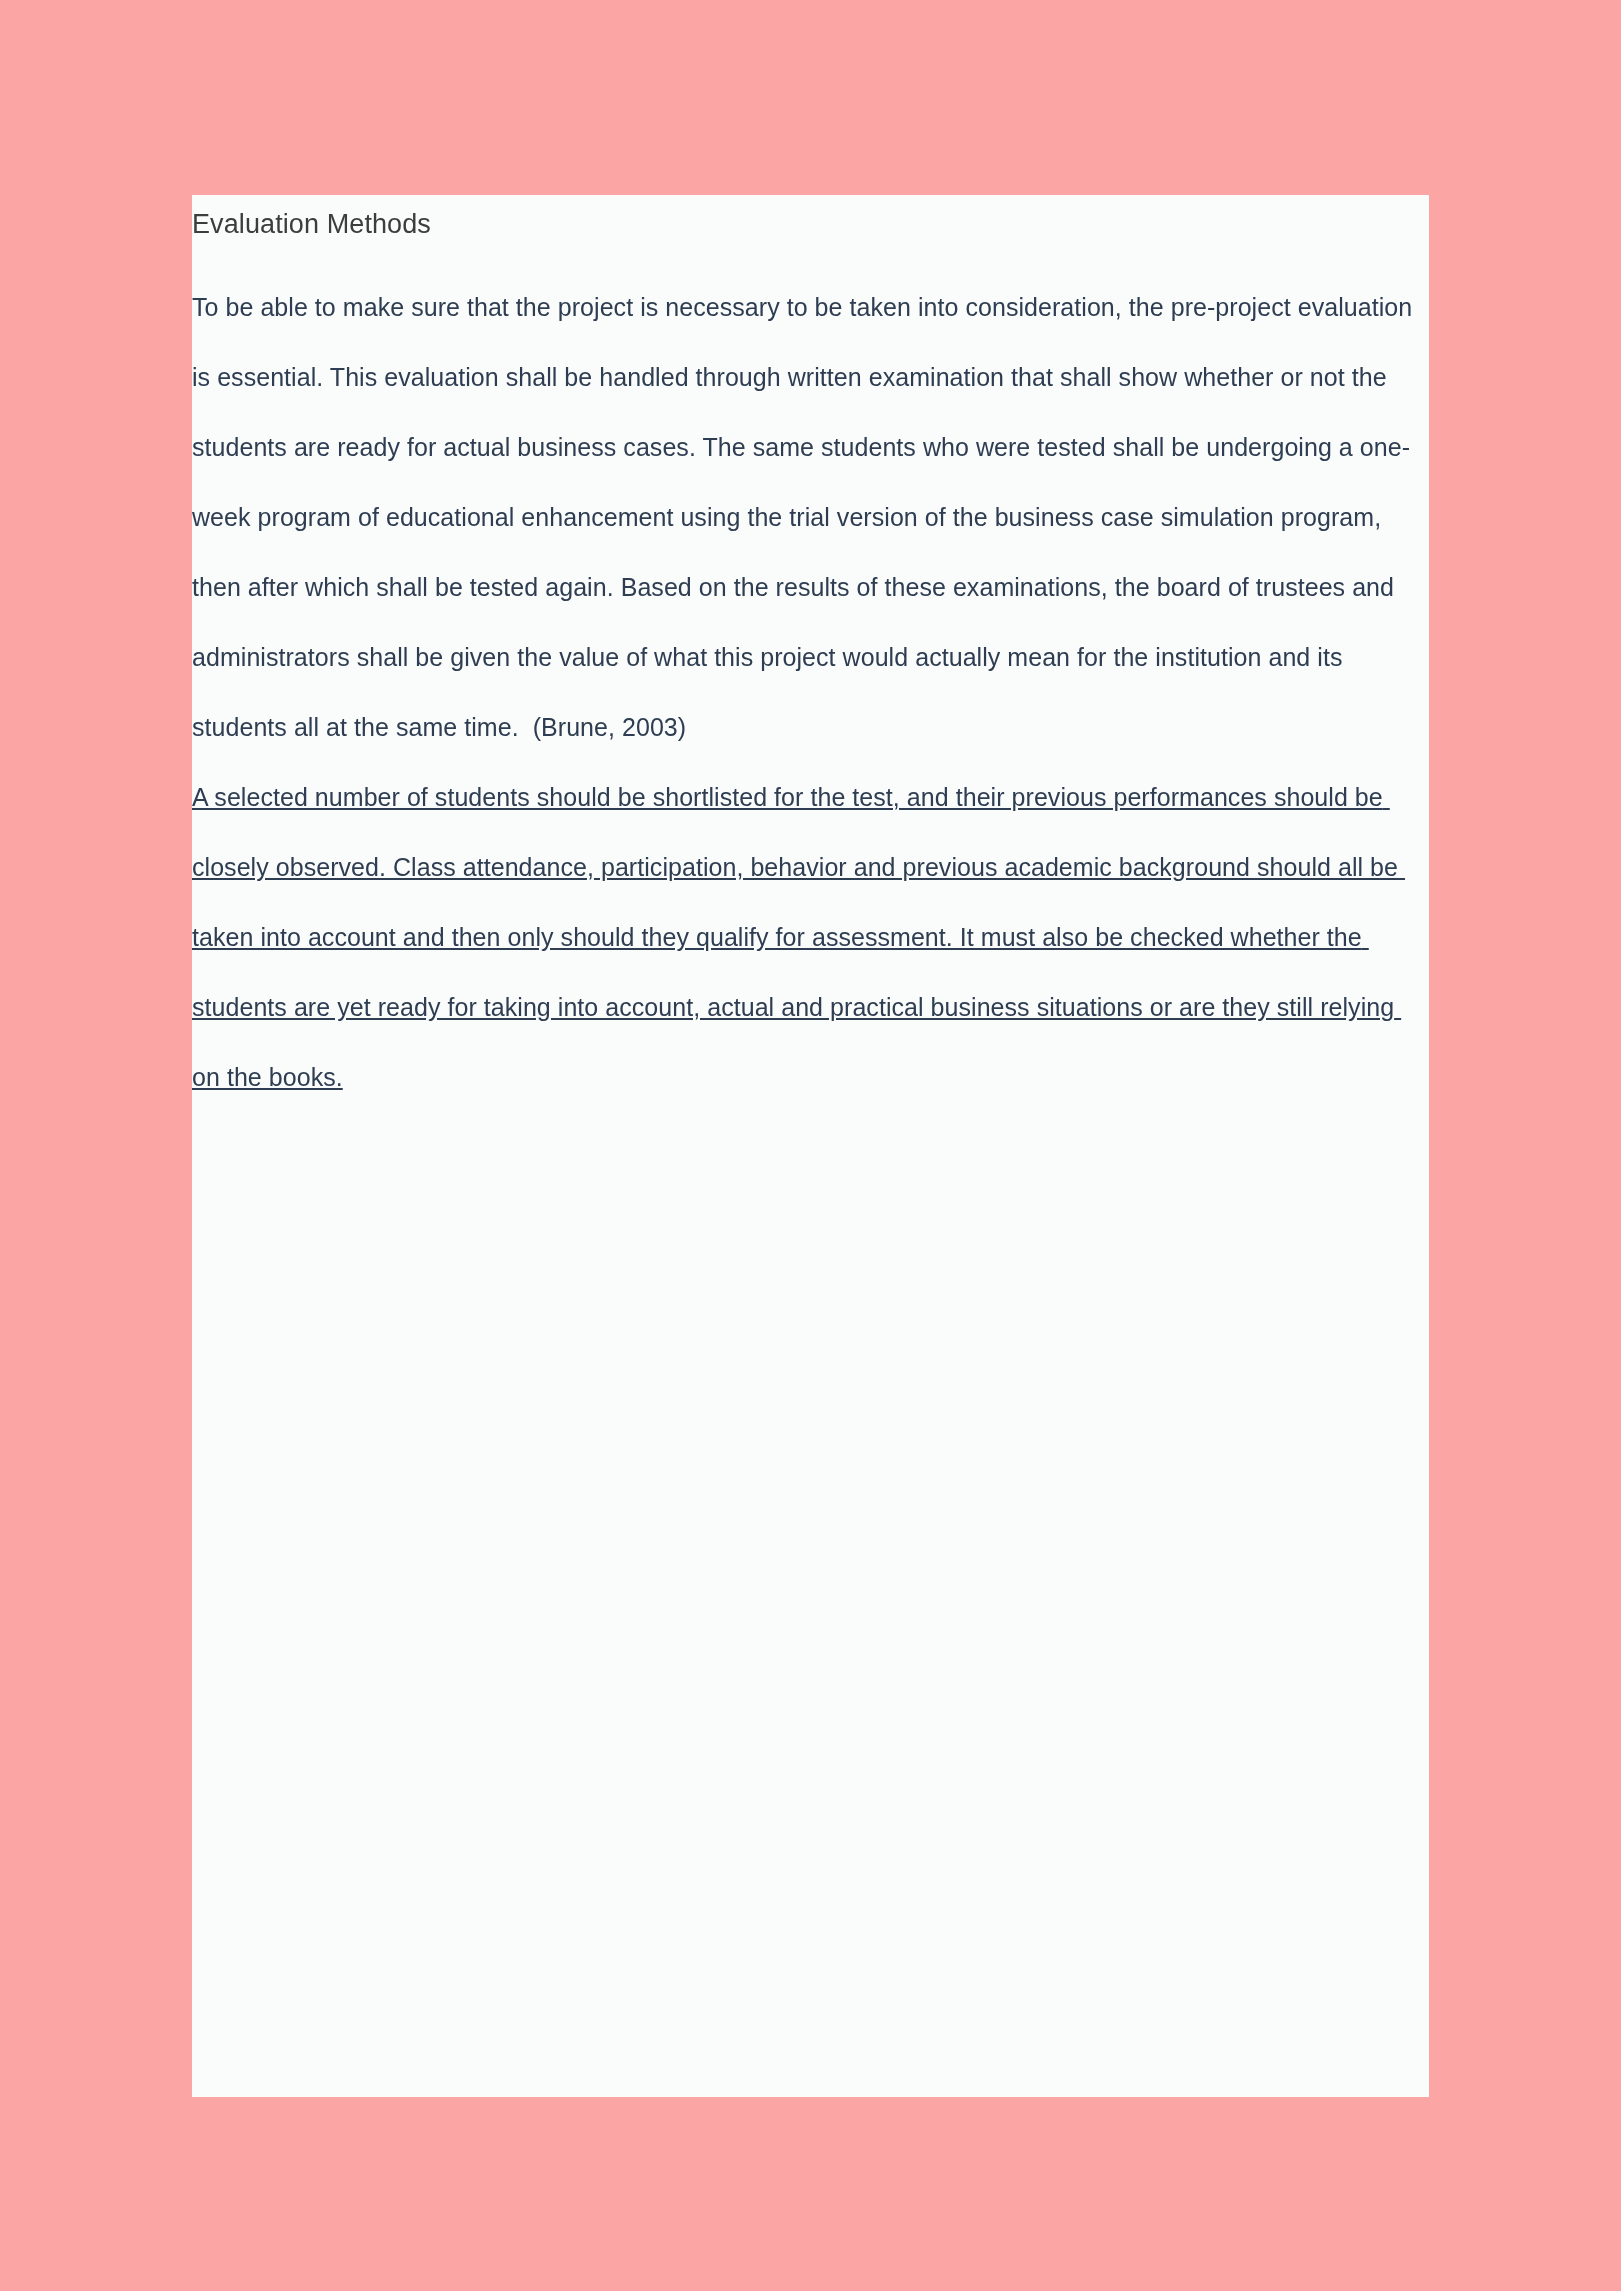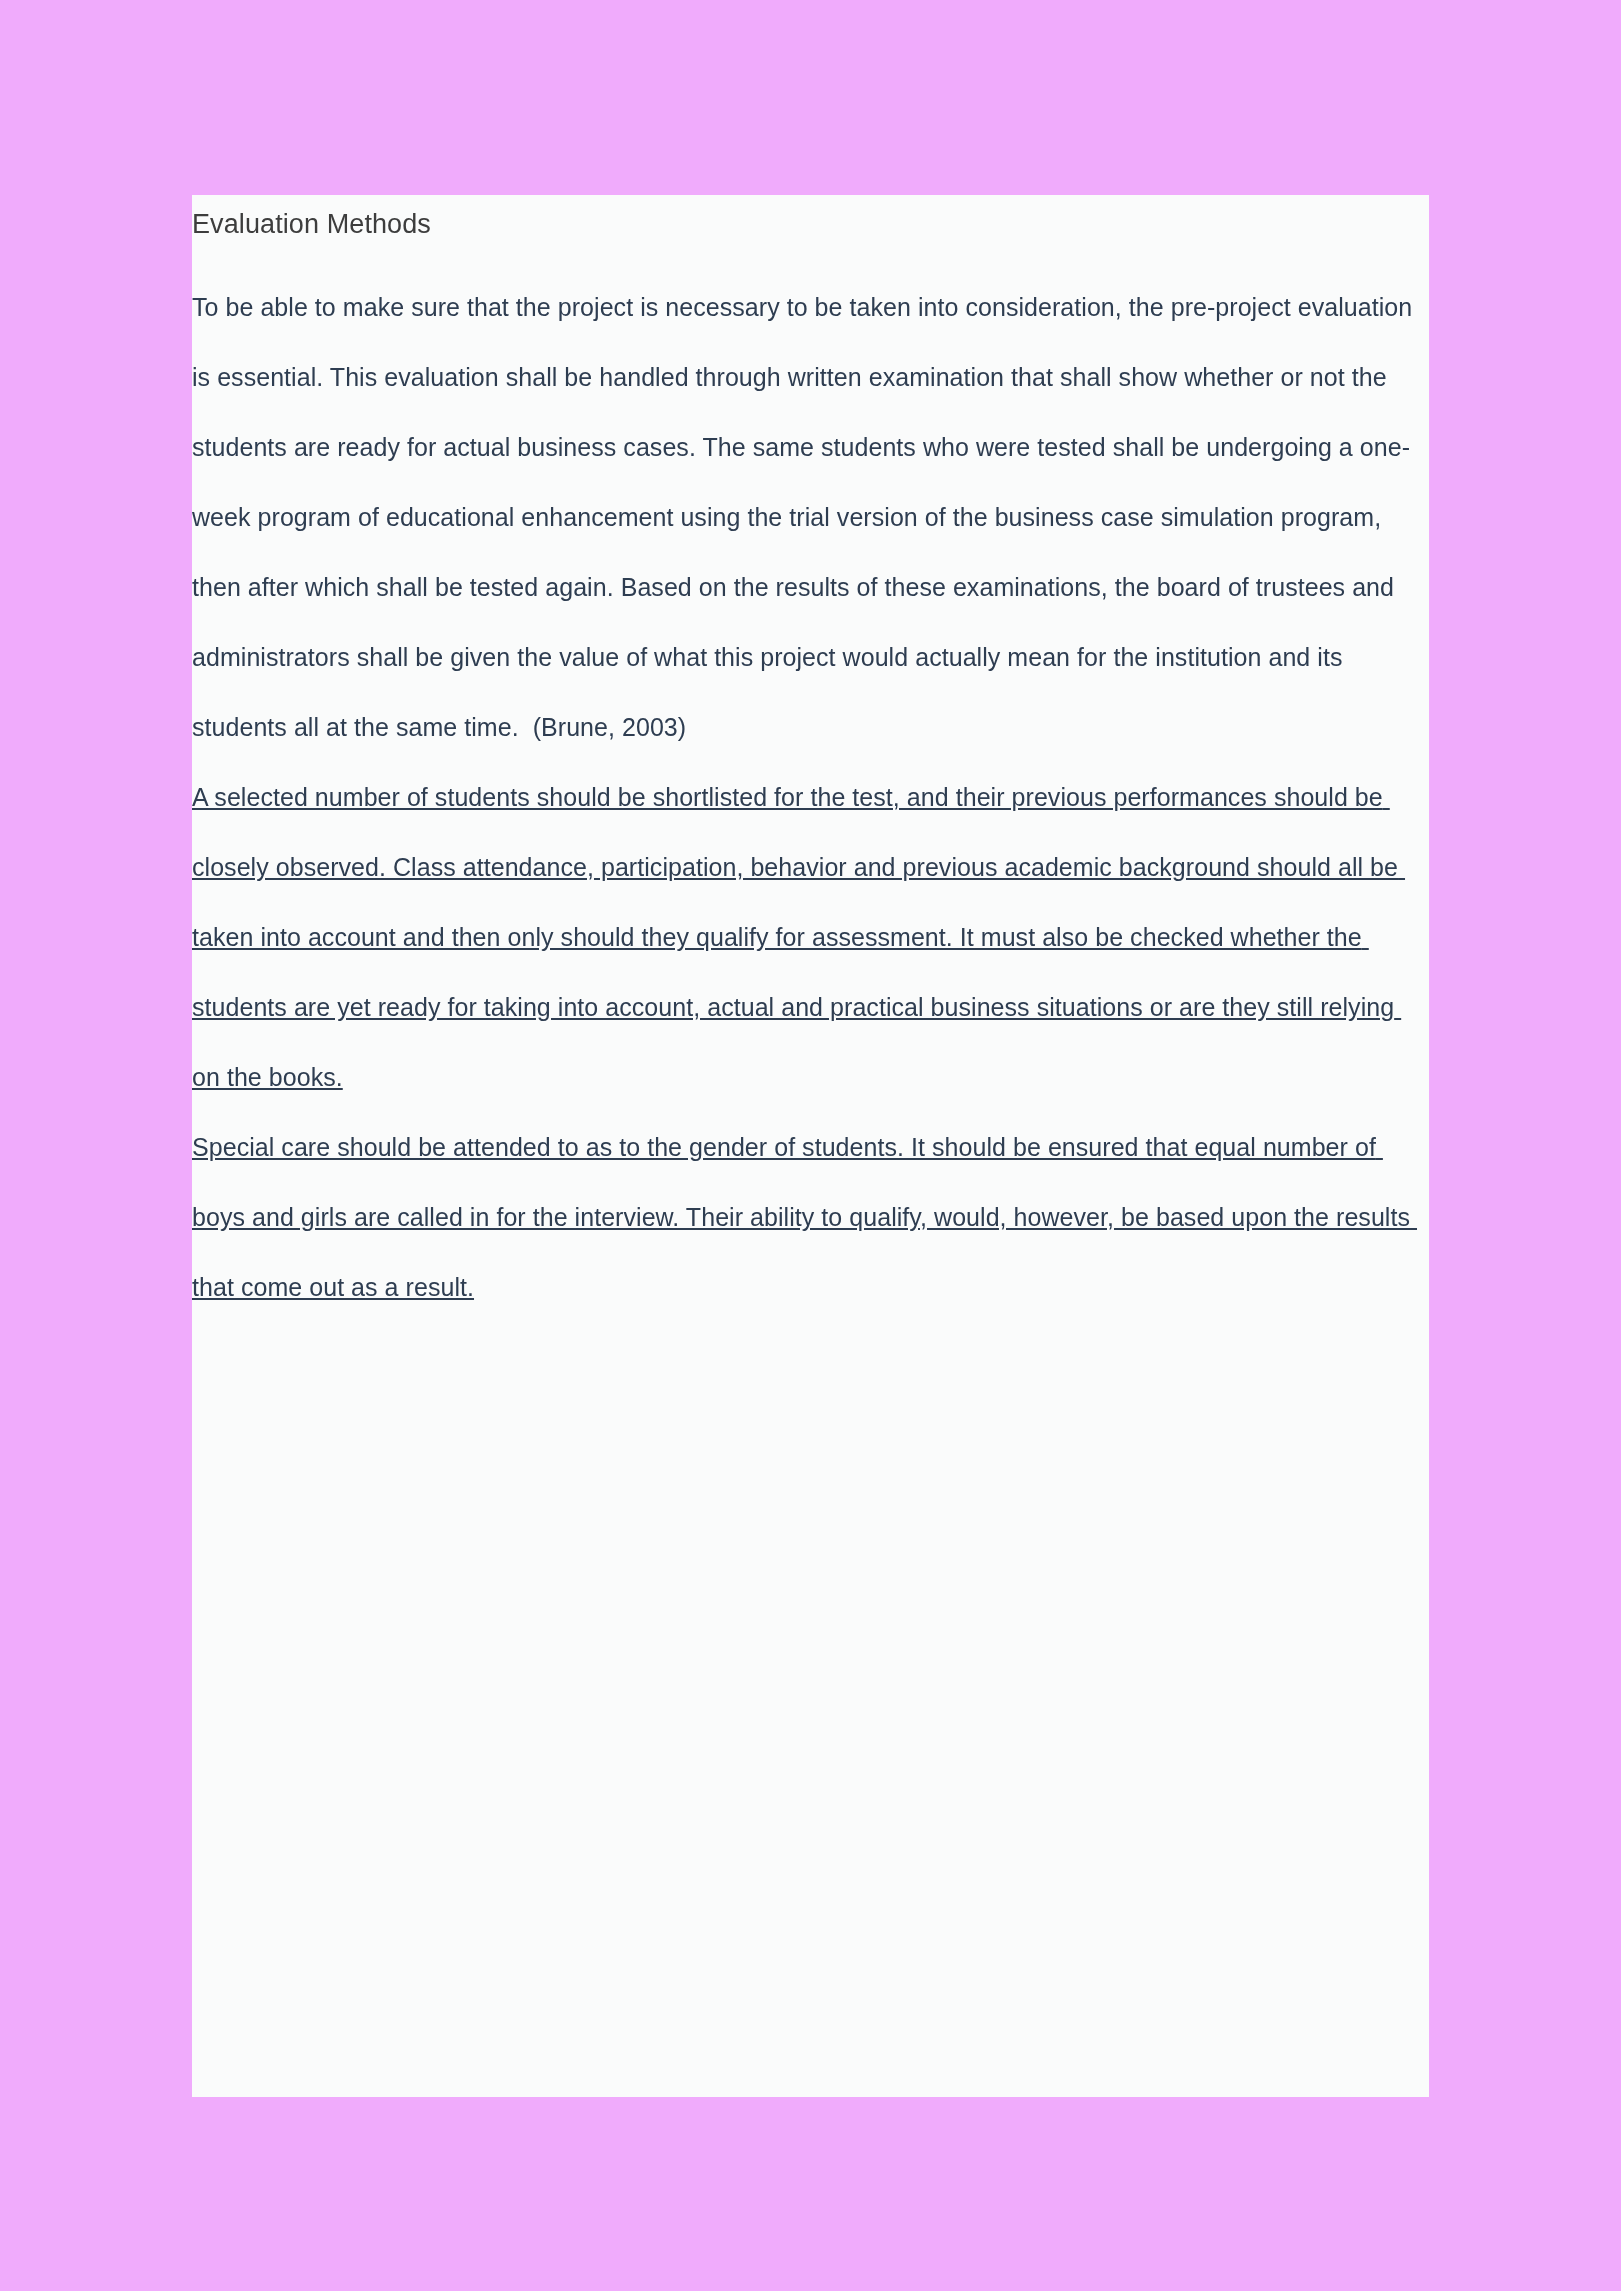--- a/index.html
+++ b/index.html
@@ -12,21 +12,21 @@
     height: 2292px;
     font-family: "Liberation Sans", sans-serif;
     -webkit-font-smoothing: antialiased;
     overflow: hidden;
   }
 
   .page {
     position: relative;
     width: 1621px;
     height: 2292px;
-    background: #f0abfc;
+    background: #fca5a5;
   }
 
   
   .content-block {
     position: absolute;
     left: 192px;
     top: 195px;
     width: 1237px;
     min-height: 1902px;
     background: #fafbfb;
@@ -70,20 +70,19 @@
 <div class="page">
 
   <div class="content-block">
 
     <h2 class="doc-heading sp-h1">Evaluation Methods</h2>
 
     <p class="doc-para sp-after-h">To be able to make sure that the project is necessary to be taken into consideration, the pre-project evaluation is essential. This evaluation shall be handled through written examination that shall show whether or not the students are ready for actual business cases. The same students who were tested shall be undergoing a one-week program of educational enhancement using the trial version of the business case simulation program, then after which shall be tested again. Based on the results of these examinations, the board of trustees and administrators shall be given the value of what this project would actually mean for the institution and its students all at the same time.  (Brune, 2003)</p>
 
     <p class="doc-para sp-tight">A selected number of students should be shortlisted for the test, and their previous performances should be closely observed. Class attendance, participation, behavior and previous academic background should all be taken into account and then only should they qualify for assessment. It must also be checked whether the students are yet ready for taking into account, actual and practical business situations or are they still relying on the books.</p>
 
-    <p class="doc-para sp-tight">Special care should be attended to as to the gender of students. It should be ensured that equal number of boys and girls are called in for the interview. Their ability to qualify, would, however, be based upon the results that come out as a result.</p>
 
 
 
   </div>
 
 </div>
 
 
 </body></html>

